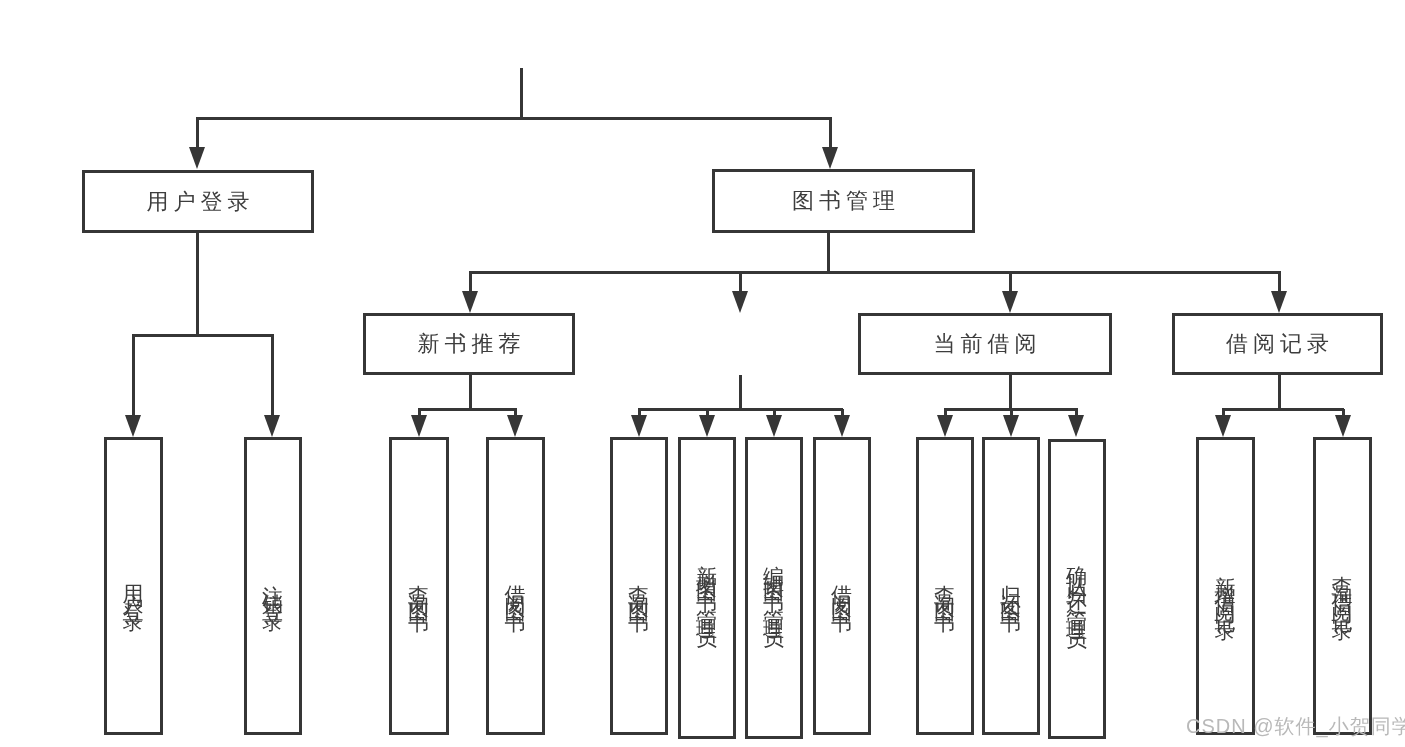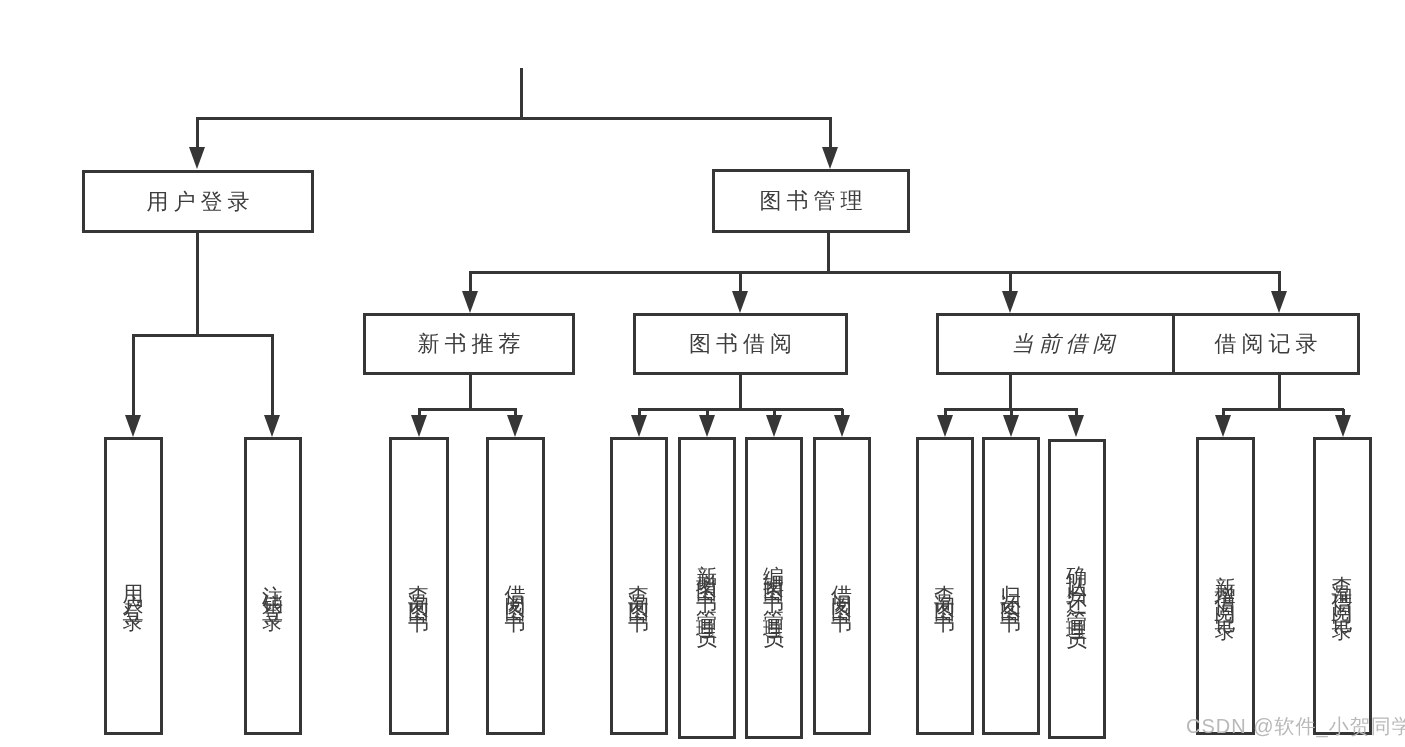--- a/index.html
+++ b/index.html
@@ -78,21 +78,21 @@
   <div class="line" style="left:520px;top:68px;width:2.5px;height:51px;"></div>
   <div class="line" style="left:196px;top:117px;width:636px;height:2.5px;"></div>
   <div class="line" style="left:196px;top:118px;width:2.5px;height:32px;"></div>
   <div class="arrowhead" style="left:189px;top:147px;"></div>
   <div class="line" style="left:829px;top:118px;width:2.5px;height:32px;"></div>
   <div class="arrowhead" style="left:822px;top:147px;"></div>
 
   <div class="node" style="left:82px;top:170px;width:232px;height:63px;">
     <span>用户登录</span>
   </div>
-  <div class="node" style="left:712px;top:169px;width:198px;height:64px;">
+  <div class="node" style="left:712px;top:169px;width:263px;height:64px;">
     <span>图书管理</span>
   </div>
 
   <div class="line" style="left:196px;top:233px;width:2.5px;height:103px;"></div>
   <div class="line" style="left:132px;top:334px;width:142px;height:2.5px;"></div>
   <div class="line" style="left:132px;top:335px;width:2.5px;height:83px;"></div>
   <div class="arrowhead" style="left:125px;top:415px;"></div>
   <div class="line" style="left:271px;top:335px;width:2.5px;height:83px;"></div>
   <div class="arrowhead" style="left:264px;top:415px;"></div>
 
@@ -103,27 +103,24 @@
   <div class="line" style="left:739px;top:272px;width:2.5px;height:22px;"></div>
   <div class="arrowhead" style="left:732px;top:291px;"></div>
   <div class="line" style="left:1009px;top:272px;width:2.5px;height:22px;"></div>
   <div class="arrowhead" style="left:1002px;top:291px;"></div>
   <div class="line" style="left:1278px;top:272px;width:2.5px;height:22px;"></div>
   <div class="arrowhead" style="left:1271px;top:291px;"></div>
 
   <div class="node" style="left:363px;top:313px;width:212px;height:62px;">
     <span>新书推荐</span>
   </div>
-  <div class="node" style="left:633px;top:313px;width:215px;height:62px;">
-    <span>图书借阅</span>
-  </div>
-  <div class="node" style="left:936px;top:313px;width:254px;height:62px;font-style:italic;">
+  <div class="node" style="left:858px;top:313px;width:254px;height:62px;">
     <span>当前借阅</span>
   </div>
-  <div class="node" style="left:1172px;top:313px;width:188px;height:62px;">
+  <div class="node" style="left:1172px;top:313px;width:211px;height:62px;">
     <span>借阅记录</span>
   </div>
 
   <div class="line" style="left:469px;top:375px;width:2.5px;height:35px;"></div>
   <div class="line" style="left:418px;top:408px;width:99px;height:2.5px;"></div>
   <div class="line" style="left:418px;top:409px;width:2.5px;height:8px;"></div>
   <div class="arrowhead" style="left:411px;top:415px;"></div>
   <div class="line" style="left:514px;top:409px;width:2.5px;height:8px;"></div>
   <div class="arrowhead" style="left:507px;top:415px;"></div>
 

